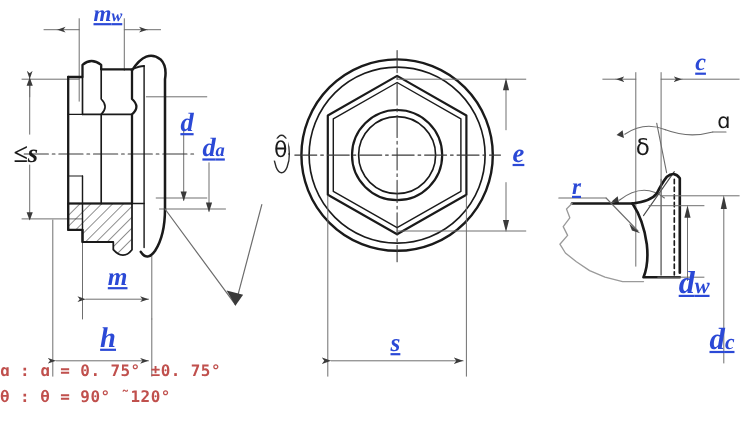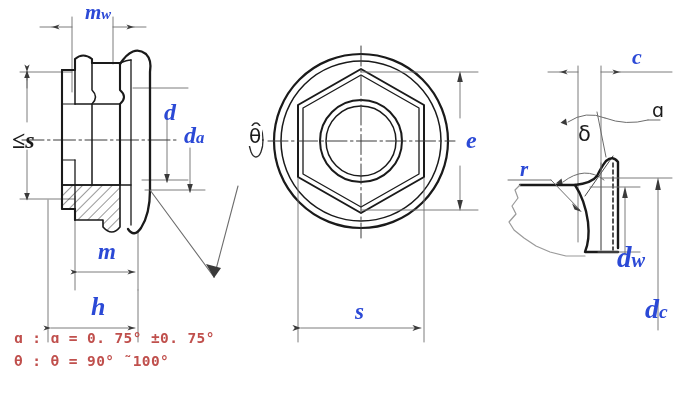--- a/index.html
+++ b/index.html
@@ -1,26 +1,26 @@
 <!DOCTYPE html>
 <html><head>
 <meta charset="utf-8">
 <style>
   html,body{margin:0;padding:0;background:#ffffff;}
   body{width:680px;height:402px;overflow:hidden;
        font-family:"Liberation Serif",serif;}
   #stage{position:relative;width:680px;height:402px;background:#fff;}
   svg{display:block;position:absolute;top:0;left:0;}
   .lbl{position:absolute;white-space:nowrap;line-height:1;}
-  .blue{color:#2b49d6;font-style:italic;font-family:"Liberation Serif",serif;font-weight:600;}
+  .blue{color:#2b49d6;font-style:italic;font-family:"Liberation Serif",serif;font-weight:600;text-decoration:underline;}
   .black{color:#1a1a1a;font-family:"DejaVu Sans",sans-serif;}
   .blk-it{color:#1a1a1a;font-style:italic;font-family:"Liberation Serif",serif;font-weight:600;}
   .red{color:#c0504d;font-family:"DejaVu Sans Mono",monospace;font-weight:600;font-size:14.5px;letter-spacing:.4px;}
   .sub{font-size:.70em;}
-  .note-block{position:absolute;left:14px;top:330px;}
+  .note-block{position:absolute;left:0;top:330px;}
   .note-line{margin:0 0 7px 0;}
 </style>
 </head>
 <body>
 
 <div id="stage">
 
 <svg width="680" height="402" viewBox="0 0 680 402">
   <defs>
     <marker id="ar" markerWidth="9" markerHeight="7" refX="8.6" refY="3.5" orient="auto" markerUnits="userSpaceOnUse">
@@ -262,16 +262,16 @@
 <div class="lbl blue" style="left:617px;top:243px;font-size:29px;">
   <span>d</span><span class="sub">w</span>
 </div>
 
 <div class="lbl blue" style="left:645px;top:295px;font-size:28px;">
   <span>d</span><span class="sub">c</span>
 </div>
 
 <div class="note-block">
   <div class="note-line red">ɑ :  ɑ  =  0. 75°  ±0. 75°</div>
-  <div class="note-line red">θ :  θ  =  90°  ˜100°</div>
+  <div class="note-line red">θ :  θ  =  90°  ˜120°</div>
 </div>
 
 </div>
 
 </body></html>

